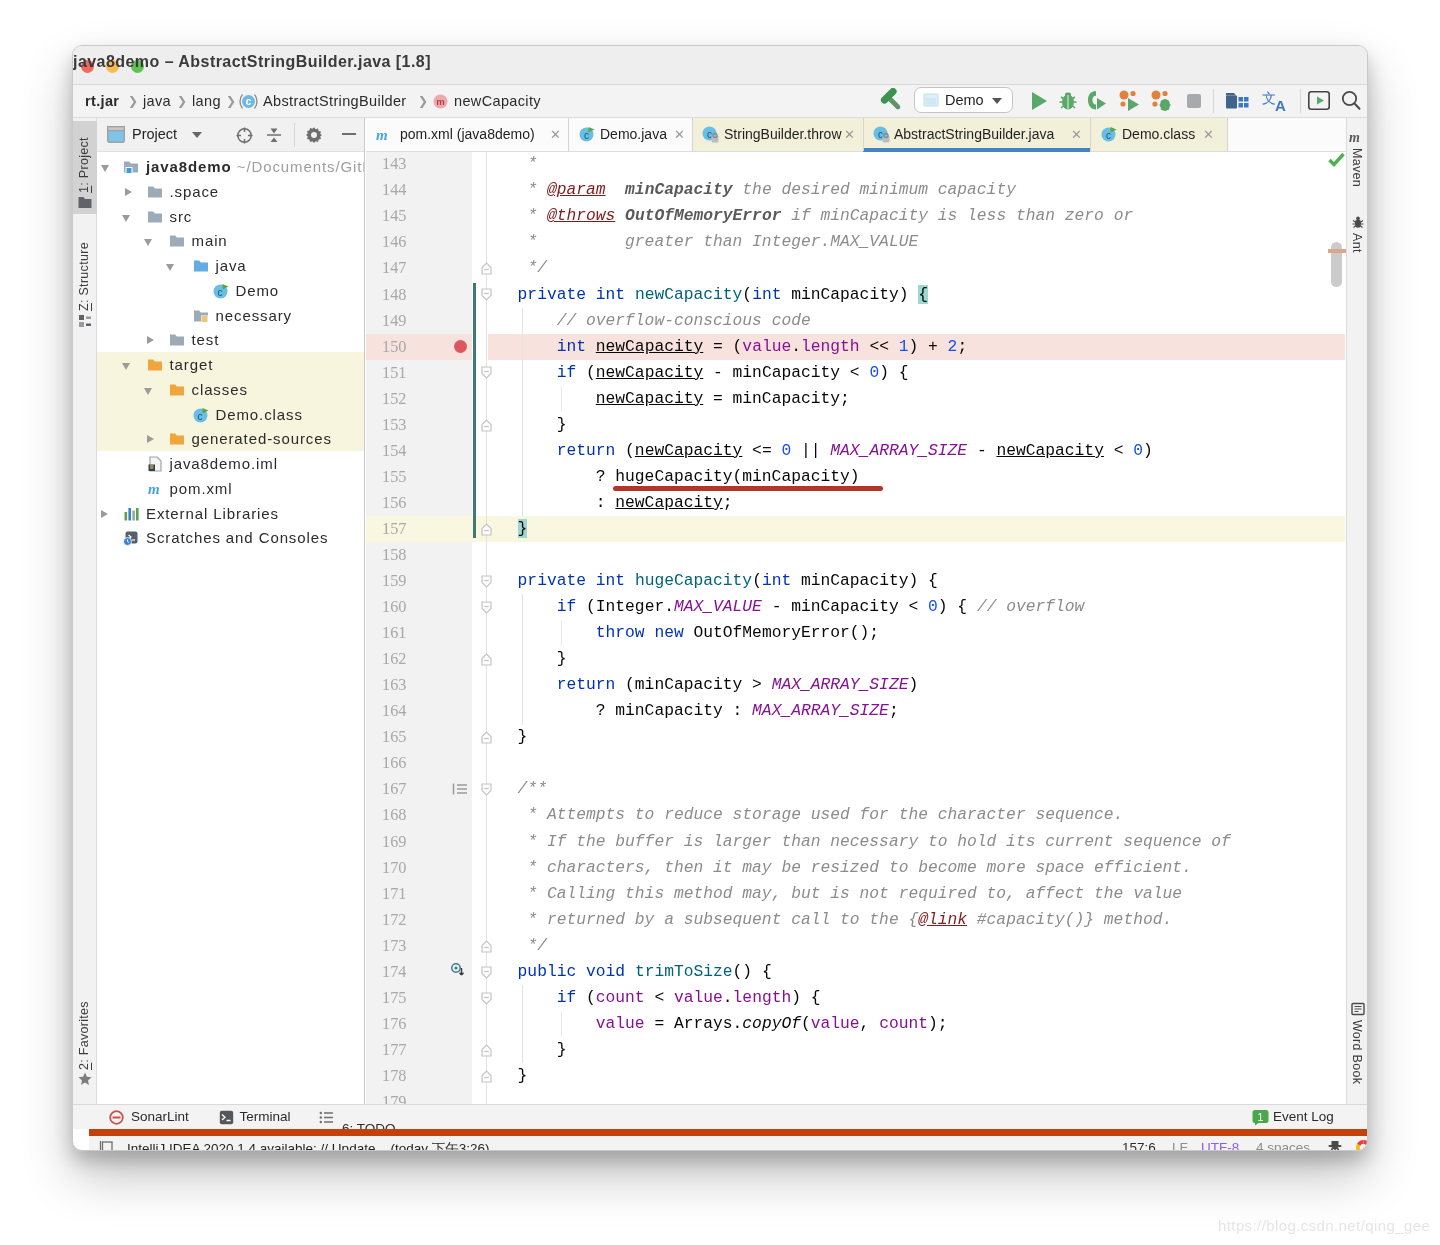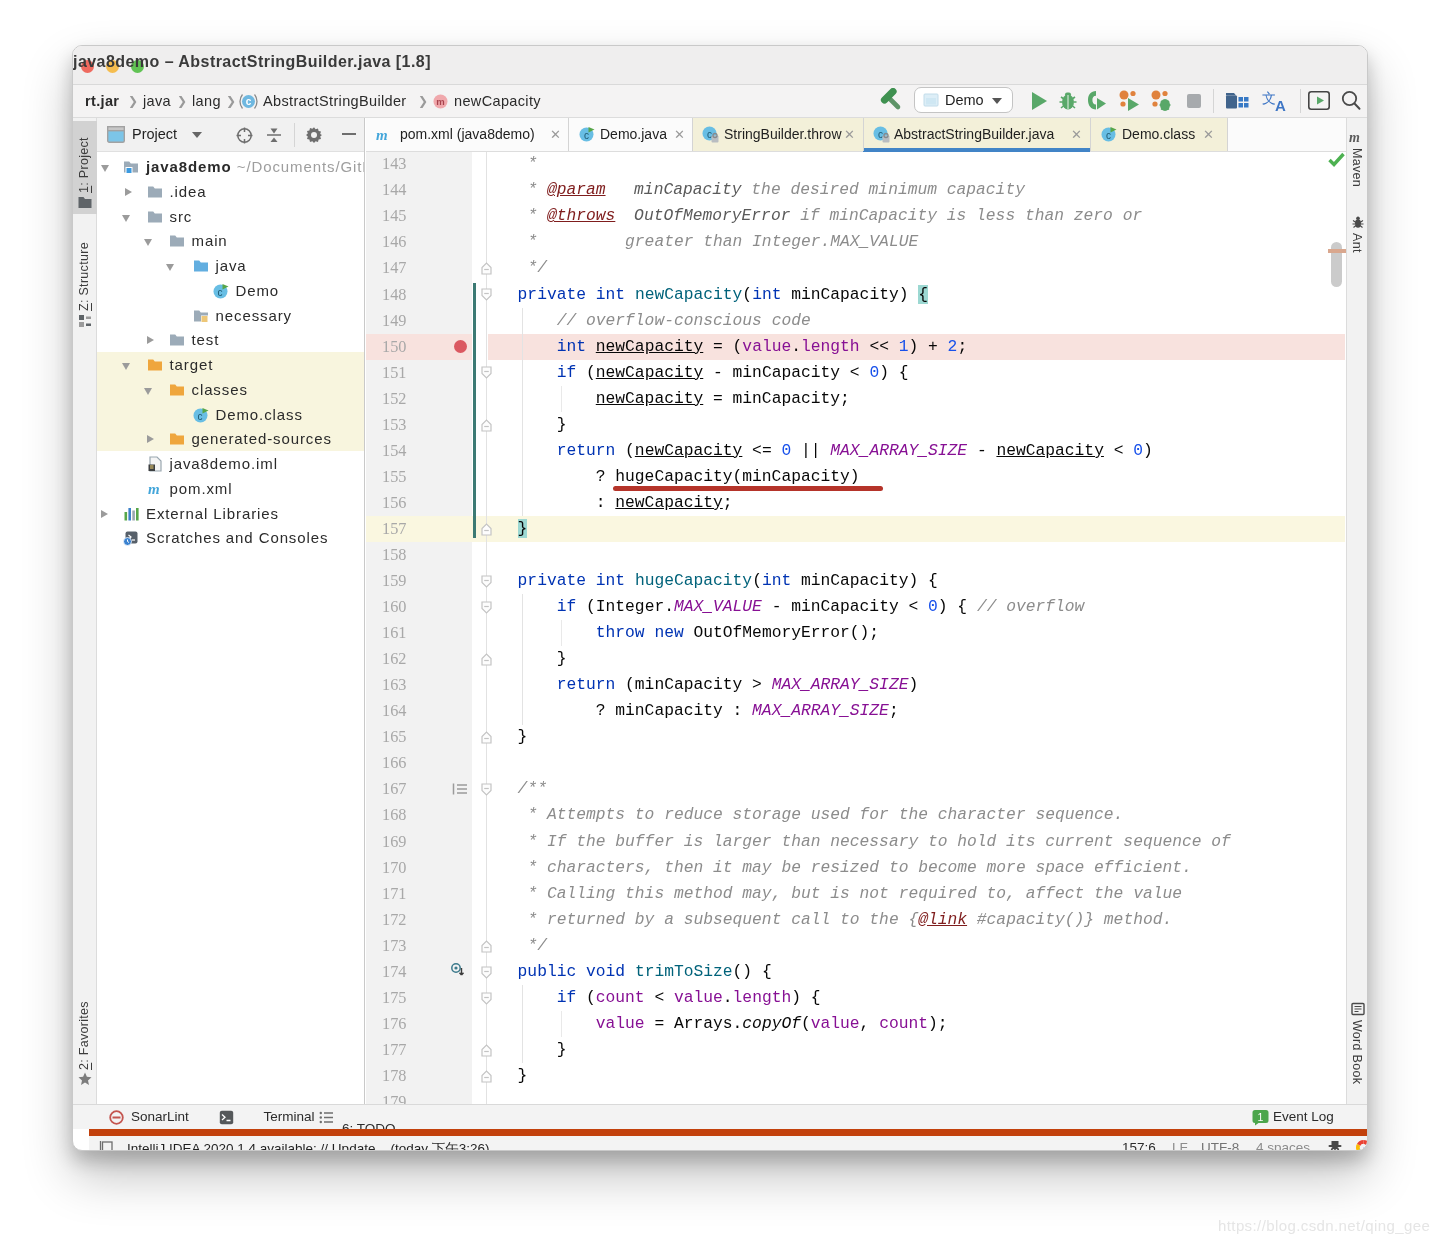--- a/index.html
+++ b/index.html
@@ -31,21 +31,21 @@
 .tab .tx { position:absolute; top:8px; white-space:nowrap; }
 .tclose { position:absolute; top:9px; font-size:13px; color:#9a9a9a; }
 .ylw { background:#f3f0d9; }
 #gutter { position:absolute; left:293px; top:106px; width:106px; height:952px; background:#f2f2f2; }
 #lnums { position:absolute; left:293px; top:105.3px; width:40.5px; font-family:Liberation Serif, serif; font-size:16.3px; line-height:26.05px; color:#a8a8a8; text-align:right; white-space:pre; }
 #code { position:absolute; left:444.6px; top:105.3px; font-family:"Liberation Mono", monospace; font-size:16.3px; line-height:26.05px; color:#070707; white-space:pre; }
 .k { color:#0033b3; } .n { color:#1750eb; } .c { color:#8c8c8c; font-style:italic; }
 .f { color:#871094; } .sf { color:#871094; font-style:italic; } .m { color:#00627a; }
 .u { text-decoration:underline; } .it { font-style:italic; }
 .jt { color:#7f1d1d; font-style:italic; text-decoration:underline; }
-.jb { color:#5a5a5a; font-weight:normal; font-style:italic;margin-left:9px; }
+.jb { color:#5a5a5a; font-weight:bold; font-style:italic; }
 .bm { background:#9cd8d2; }
 .fold { position:absolute; width:11px; height:13px; }
 #twbar { position:absolute; left:0; top:1058px; width:1296px; height:25px; background:#f3f3f3; border-top:1px solid #d9d9d9; font-size:13.5px; color:#2b2b2b; }
 #statusbar { position:absolute; left:16px; top:1083px; width:1296px; height:23px; background:#f3f3f3; border-top:7px solid #c2410c; font-size:13.5px; color:#333; }
 #watermark { position:absolute; left:1218px; top:1217px; font-size:15px; color:#e5e5e5; letter-spacing:0.4px; }
 </style>
 </head>
 <body>
 <div id="win">
 
@@ -189,21 +189,21 @@
           <path d="M1 2.5 h5.2 l1.6 2 h7.2 v9 h-14 Z" fill="#9cabb8"></path>
           <rect x="3" y="8.5" width="6" height="6" fill="#3b9ae0" stroke="#fff" stroke-width="1"></rect>
         </svg>
       <div class="lbl" style="left:49px; font-weight:bold;">java8demo <span style="font-weight:normal; color:#9e9e9e;">~/Documents/GitH</span></div>
     </div>
     <div class="trow" style="top:61.75px;">
       <div class="tchev chv-r" style="left:28px;"></div>
       <svg class="ticon" style="left:49.5px;" viewBox="0 0 16 16">
           <path d="M1 2.5 h5.2 l1.6 2 h7.2 v9 h-14 Z" fill="#9cabb8"></path>
         </svg>
-      <div class="lbl" style="left:72.5px;">.idea</div>
+      <div class="lbl" style="left:72.5px;">.space</div>
     </div>
     <div class="trow" style="top:86.5px;">
       <div class="tchev chv-d" style="left:25px;"></div>
       <svg class="ticon" style="left:49.5px;" viewBox="0 0 16 16">
           <path d="M1 2.5 h5.2 l1.6 2 h7.2 v9 h-14 Z" fill="#9cabb8"></path>
         </svg>
       <div class="lbl" style="left:72.5px;">src</div>
     </div>
     <div class="trow" style="top:111.25px;">
       <div class="tchev chv-d" style="left:47px;"></div>
@@ -553,21 +553,21 @@
     <svg class="abs" style="left:36px; top:5px;" width="15" height="15" viewBox="0 0 15 15">
       <circle cx="7.5" cy="7.5" r="6.3" fill="none" stroke="#c4554f" stroke-width="1.8"></circle>
       <path d="M3.5 7.5 h8" stroke="#c4554f" stroke-width="1.8"></path>
     </svg>
     <div class="abs" style="left:58px; top:4px;">SonarLint</div>
     <svg class="abs" style="left:146px; top:5px;" width="15" height="15" viewBox="0 0 15 15">
       <rect x="0.8" y="0.8" width="13.4" height="13.4" rx="2" fill="#55585a"></rect>
       <path d="M3 4.5 L6 7.2 L3 10" stroke="#fff" stroke-width="1.3" fill="none"></path>
       <path d="M7.5 10.5 h4" stroke="#fff" stroke-width="1.3"></path>
     </svg>
-    <div class="abs" style="left:166.5px; top:4px;margin-left:24px;">Terminal</div>
+    <div class="abs" style="left:166.5px; top:4px;">Terminal</div>
     <svg class="abs" style="left:246px; top:6px;" width="15" height="13" viewBox="0 0 15 13">
       <circle cx="1.8" cy="2" r="1.2" fill="#6e6e6e"></circle>
         <path d="M5 2 h9" stroke="#6e6e6e" stroke-width="1.5"></path>
       <circle cx="1.8" cy="6.5" r="1.2" fill="#6e6e6e"></circle>
         <path d="M5 6.5 h9" stroke="#6e6e6e" stroke-width="1.5"></path>
       <circle cx="1.8" cy="11" r="1.2" fill="#6e6e6e"></circle>
         <path d="M5 11 h9" stroke="#6e6e6e" stroke-width="1.5"></path>
     </svg>
     <div class="abs" style="left:269px; top:16px;text-decoration:underline;"><span style="text-decoration:underline">6</span>: TODO</div>
     <svg class="abs" style="left:1179px; top:4px;" width="17" height="17" viewBox="0 0 17 17">
@@ -577,21 +577,21 @@
     <div class="abs" style="left:1200px; top:4px;">Event Log</div>
   </div>
   <div id="statusbar">
     <svg class="abs" style="left:9px; top:4px;" width="15" height="15" viewBox="0 0 15 15">
       <path d="M2.5 1 V14" stroke="#6e6e6e" stroke-width="1.3"></path>
       <rect x="4.5" y="2" width="9.5" height="11" fill="none" stroke="#6e6e6e" stroke-width="1.3"></rect>
     </svg>
     <div class="abs" style="left:38px; top:3.5px; color:#1f1f1f;">IntelliJ IDEA 2020.1.4 available: // Update... (today <span id="cjk">下午</span>3:26)</div>
     <div class="abs" style="left:1033px; top:3.5px; color:#2b2b2b;">157:6</div>
     <div class="abs" style="left:1083px; top:3.5px; color:#8c8c8c;">LF</div>
-    <div class="abs" style="left:1112px; top:3.5px; color:#737373;">UTF-8</div>
+    <div class="abs" style="left:1112px; top:3.5px; color:#8b5cf6;">UTF-8</div>
     <div class="abs" style="left:1167px; top:3.5px; color:#8c8c8c;">4 spaces</div>
     <svg class="abs" style="left:1238px; top:3.5px;" width="16" height="16" viewBox="0 0 16 16">
       <rect x="4.5" y="1" width="7" height="5" fill="#4a4a4a"></rect>
       <rect x="1.5" y="5" width="13" height="2" rx="1" fill="#4a4a4a"></rect>
       <circle cx="8" cy="10.5" r="4.2" fill="#4a4a4a"></circle>
       <circle cx="6.5" cy="10" r="0.9" fill="#f3f3f3"></circle>
         <circle cx="9.5" cy="10" r="0.9" fill="#f3f3f3"></circle>
     </svg>
     <svg class="abs" style="left:1266px; top:3px;" width="17" height="17" viewBox="0 0 17 17">
       <path d="M16 8.5 a7.5 7.5 0 1 0 -2.2 5.3 L10.4 10.4 a3.5 3.5 0 1 1 1.1 -4.5 L14 3.5" fill="none" stroke="#4285f4" stroke-width="0"></path>

